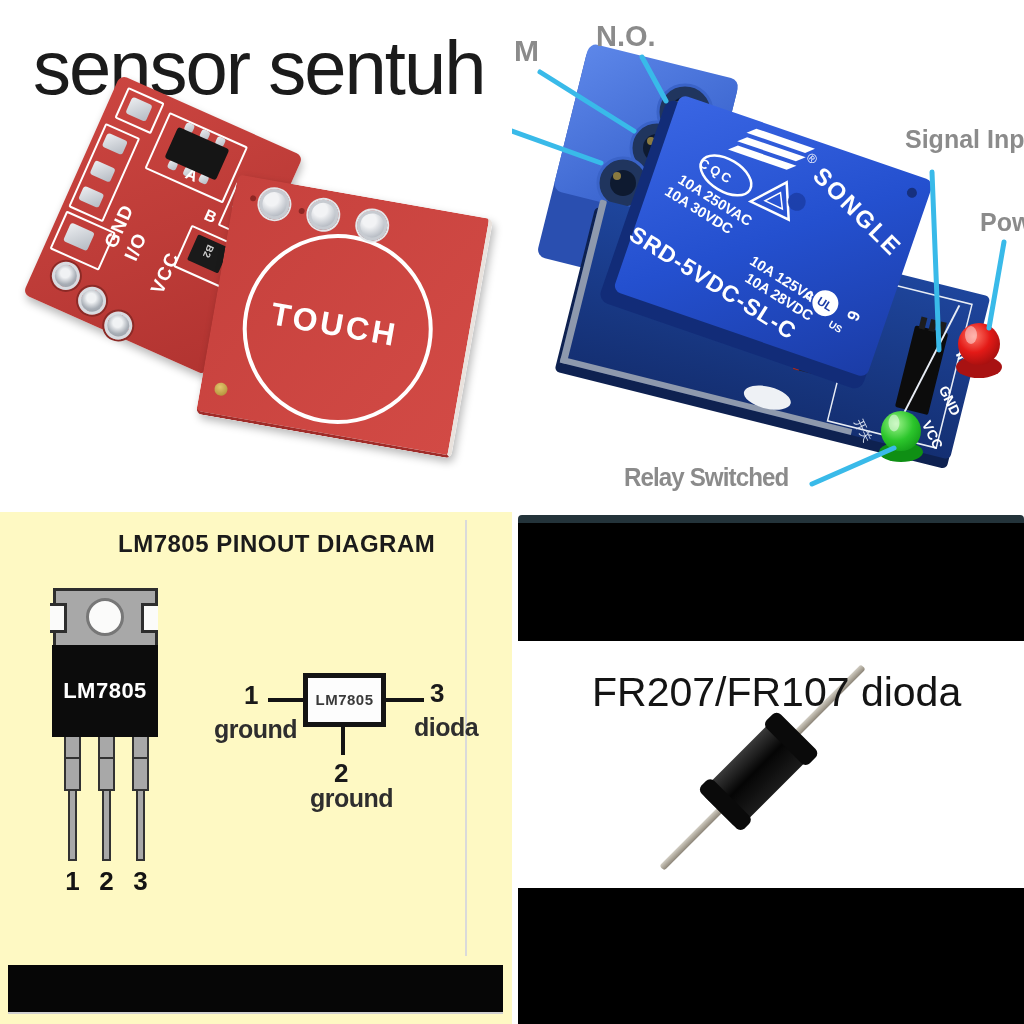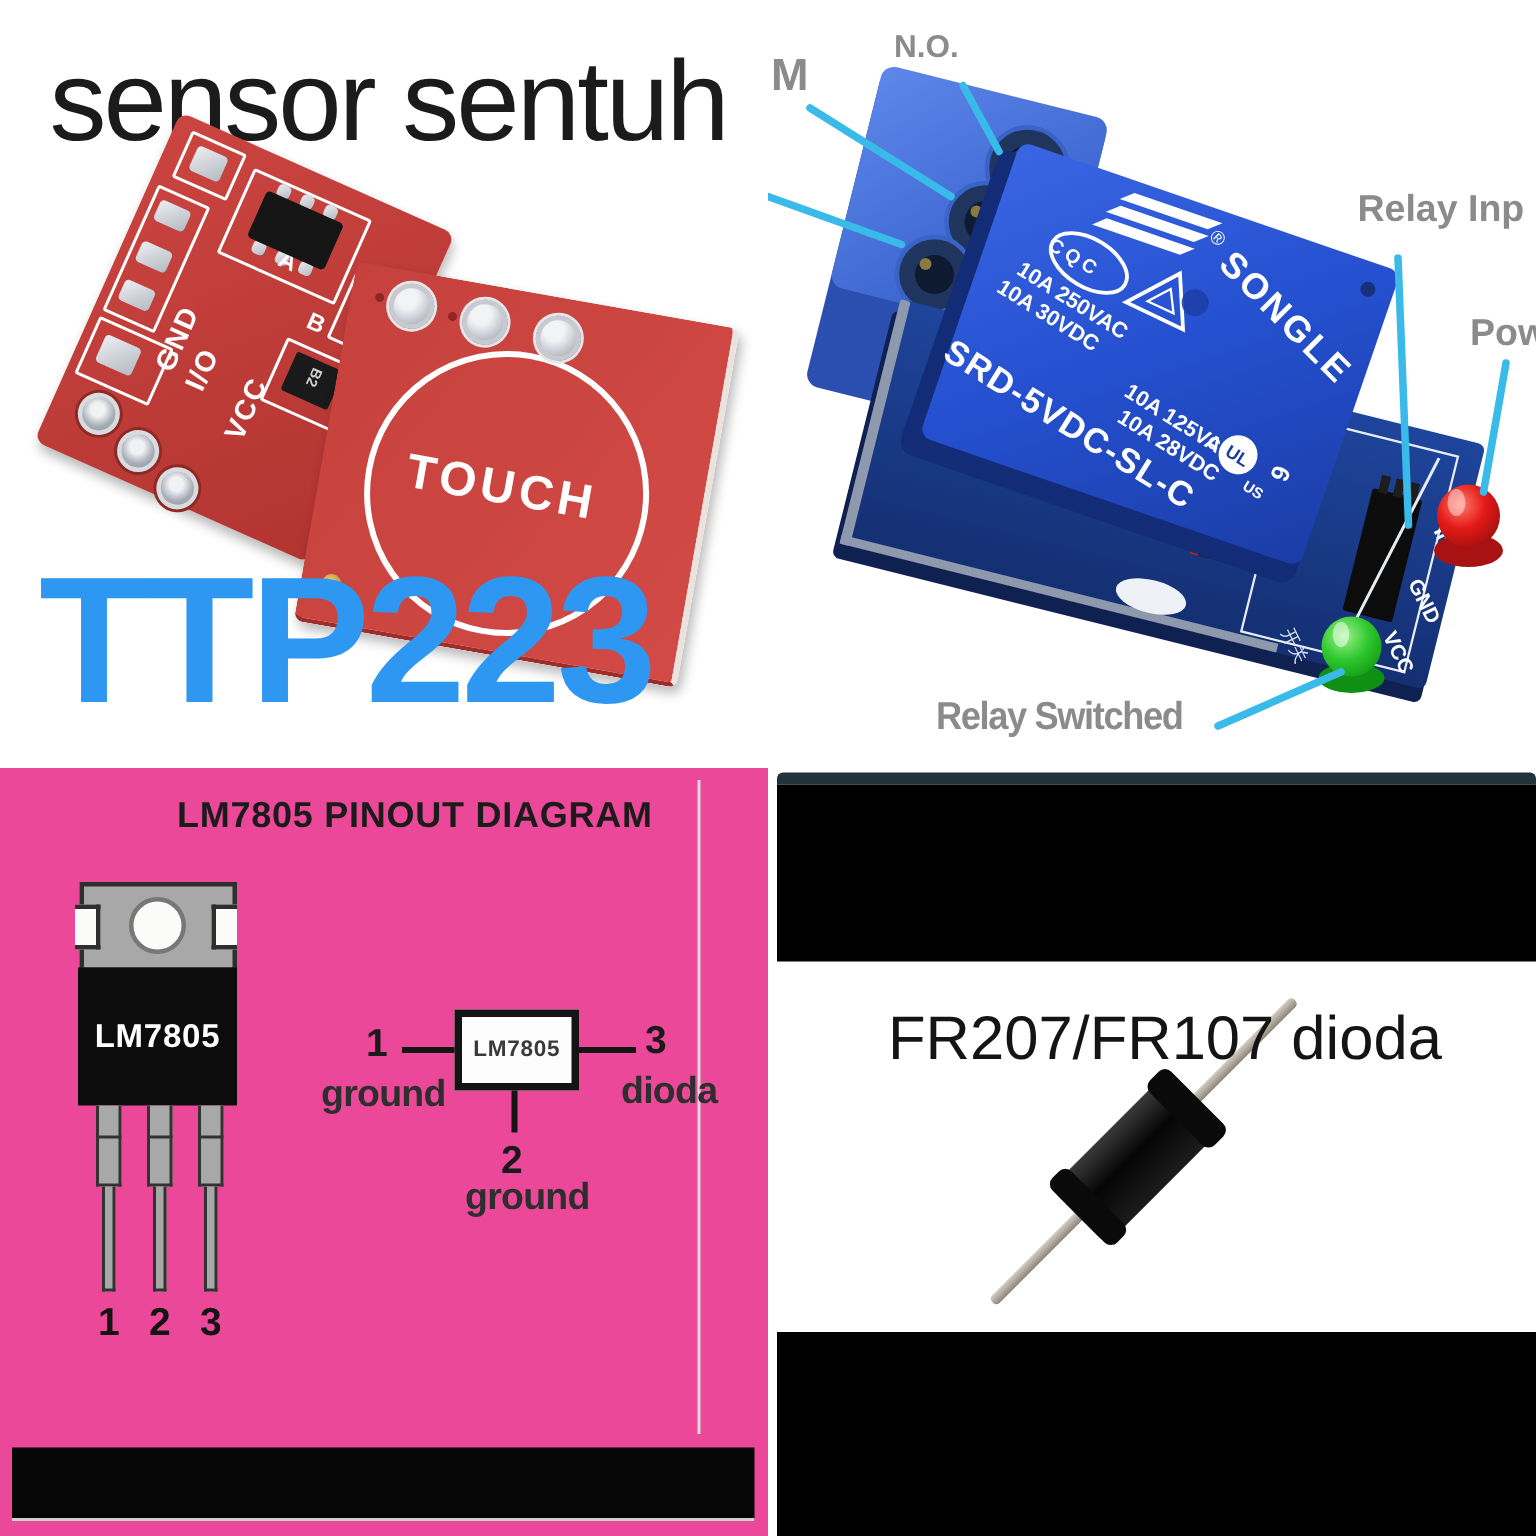--- a/index.html
+++ b/index.html
@@ -28,21 +28,21 @@
               color:#fff;font-size:32px;font-weight:700;letter-spacing:3px;}
   .fpad{width:30px;height:30px;border-radius:50%;
         background:radial-gradient(circle at 38% 35%,#f2f3f5 25%,#b7bcc4 65%,#9aa0a8);
         box-shadow:inset 0 0 0 3px #c7cbd1,0 0 0 2px #e4e6e9;}
 
   
   #q-tr{left:512px;top:0;background:#fff;}
   .callout{position:absolute;color:#8b8b8b;font-weight:700;white-space:nowrap;z-index:8;}
 
   
-  #q-bl{left:0;top:512px;background:#ec4899;}
+  #q-bl{left:0;top:512px;background:#fef9c3;}
   .bl-title{left:118px;top:18px;font-size:24px;font-weight:700;color:#1b1b1b;letter-spacing:.5px;}
   .scan-line{left:465px;top:8px;width:2px;height:436px;background:#dadada;}
   .to220-tab{left:53px;top:76px;width:99px;height:54px;background:#a8a8a8;border:3px solid #2e2e2e;}
   .notch{background:#fbfbfa;height:24px;width:14px;border:3px solid #2e2e2e;}
   .to220-hole{left:86px;top:86px;width:32px;height:32px;border-radius:50%;background:#fbfbfa;border:3px solid #777;}
   .to220-body{left:52px;top:133px;width:106px;height:92px;background:#0c0c0c;color:#fff;
               font-size:22px;font-weight:700;letter-spacing:.5px;text-align:center;line-height:92px;}
   .legw{top:225px;width:13px;height:52px;background:#a8a8a8;border:2px solid #323232;border-top:none;}
   .legstep{top:245px;width:17px;height:2px;background:#323232;}
   .legn{top:279px;width:5px;height:68px;background:#a8a8a8;border:2px solid #323232;border-top:none;}
@@ -126,21 +126,20 @@
         <span>TOUCH</span>
       </div>
       <div class="abs fpad" style="left:26px;top:8px;"></div>
       <div class="abs fpad" style="left:76px;top:10px;"></div>
       <div class="abs fpad" style="left:126px;top:12px;"></div>
       <div class="abs" style="left:16px;top:18px;width:6px;height:6px;border-radius:50%;background:#8e2724;"></div>
       <div class="abs" style="left:66px;top:22px;width:6px;height:6px;border-radius:50%;background:#8e2724;"></div>
       <div class="abs" style="left:14px;top:208px;width:13px;height:13px;border-radius:50%;background:radial-gradient(circle at 40% 35%,#e3c66e,#a8862e);"></div>
     </div>
 
-    <div class="abs tl-model">TTP223</div>
   </div>
 
   <div id="q-tr" class="quad">
     <svg width="512" height="512" viewBox="0 0 512 512">
       <defs>
         <linearGradient id="cubeGrad" x1="0" y1="0" x2="1" y2="1">
           <stop offset="0" stop-color="#3a66e4"></stop>
             <stop offset="0.5" stop-color="#2450cf"></stop>
             <stop offset="1" stop-color="#1b3ca6"></stop>
         </linearGradient>
@@ -246,22 +245,22 @@
         <line x1="28" y1="72" x2="122" y2="131"></line>
         <line x1="130" y1="57" x2="154" y2="101"></line>
         <line x1="0" y1="131" x2="89" y2="163"></line>
         <line x1="420" y1="172" x2="427" y2="350"></line>
         <line x1="492" y1="242" x2="477" y2="328"></line>
         <line x1="300" y1="484" x2="382" y2="448"></line>
       </g>
     </svg>
 
     <div class="callout" style="left:2px;top:34px;font-size:30px;">M</div>
-    <div class="callout" style="left:84px;top:20px;font-size:21px;">N.O.</div>
-    <div class="callout" style="left:393px;top:125px;font-size:25px;">Relay Inp</div>
+    <div class="callout" style="left:84px;top:20px;font-size:29px;">N.O.</div>
+    <div class="callout" style="left:393px;top:125px;font-size:25px;">Signal Inp</div>
     <div class="callout" style="left:468px;top:208px;font-size:25px;">Pow</div>
     <div class="callout" style="left:112px;top:462px;font-size:26px;letter-spacing:-1px;transform:scaleX(.93);transform-origin:left;">Relay Switched</div>
   </div>
 
   <div id="q-bl" class="quad">
     <div class="abs bl-title">LM7805 PINOUT DIAGRAM</div>
     <div class="abs scan-line"></div>
 
     <div class="abs to220-tab"></div>
     <div class="abs notch" style="left:50px;top:91px;border-left:none;"></div>

